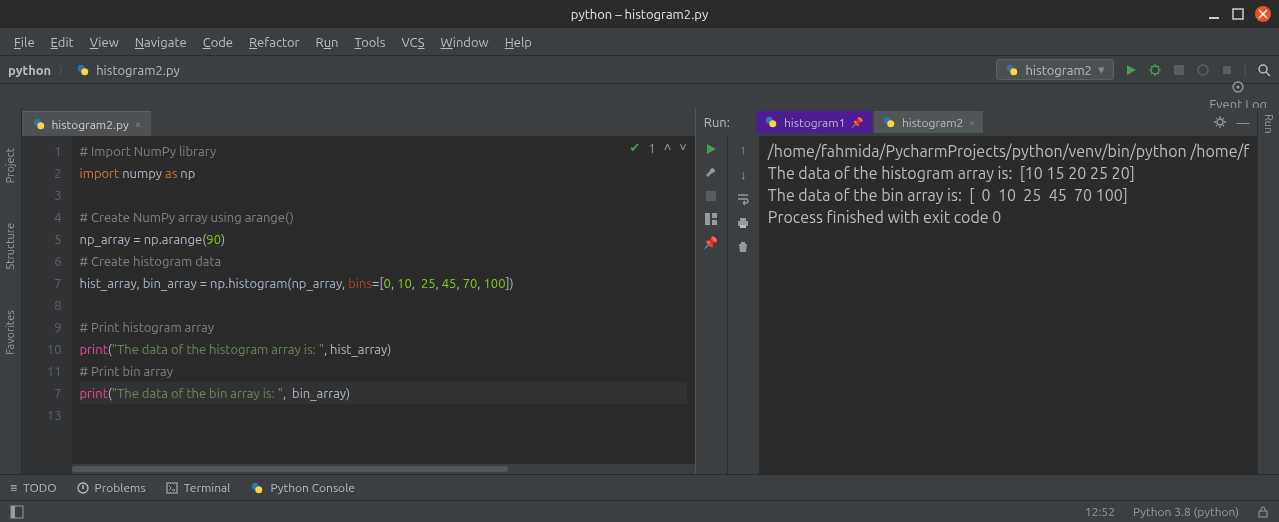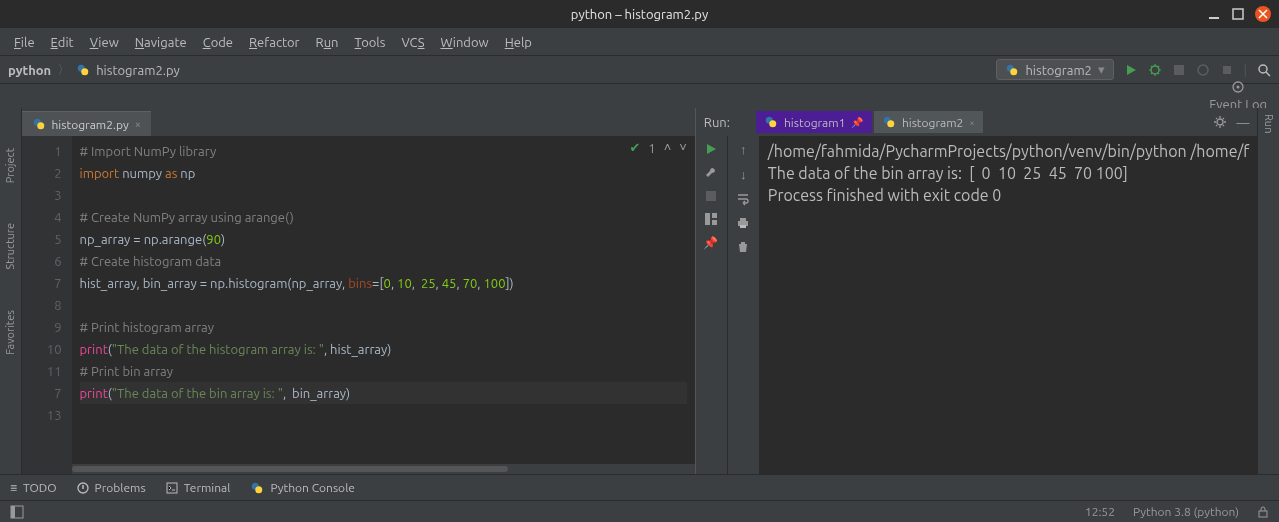--- a/index.html
+++ b/index.html
@@ -282,21 +282,21 @@
               <rect x="4" y="2" width="6" height="3" fill="#999"></rect>
               <rect x="4" y="9" width="6" height="3" fill="#bbb"></rect>
             </svg>
           </span>
         <span class="iconbtn">
             <svg width="14" height="14" viewBox="0 0 14 14">
               <path d="M3 4h8l-1 8H4zM5 2h4v2H5z" fill="#999"></path>
             </svg>
           </span>
       </div>
-      <div class="console"><div>/home/fahmida/PycharmProjects/python/venv/bin/python /home/f</div><div>The data of the bin array is:  [  0  10  25  45  70 100]</div><div></div><div>Process finished with exit code 0</div></div>
+      <div class="console"><div>/home/fahmida/PycharmProjects/python/venv/bin/python /home/f</div><div>The data of the histogram array is:  [10 15 20 25 20]</div><div>The data of the bin array is:  [  0  10  25  45  70 100]</div><div></div><div>Process finished with exit code 0</div></div>
     </div>
   </div>
 
   <div class="rightrail">
     <span class="vtext">Run</span>
   </div>
 </div>
 
 <div class="bottombar">
   <span class="btab">

